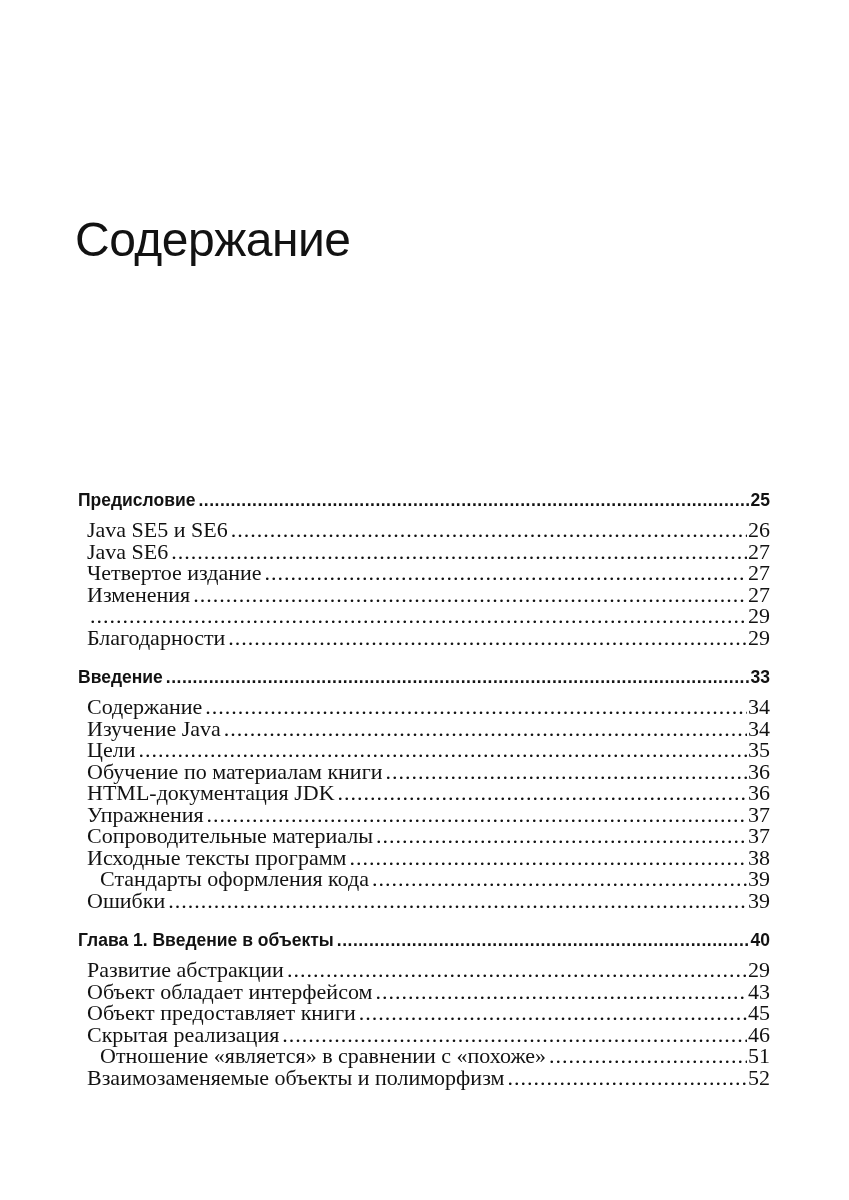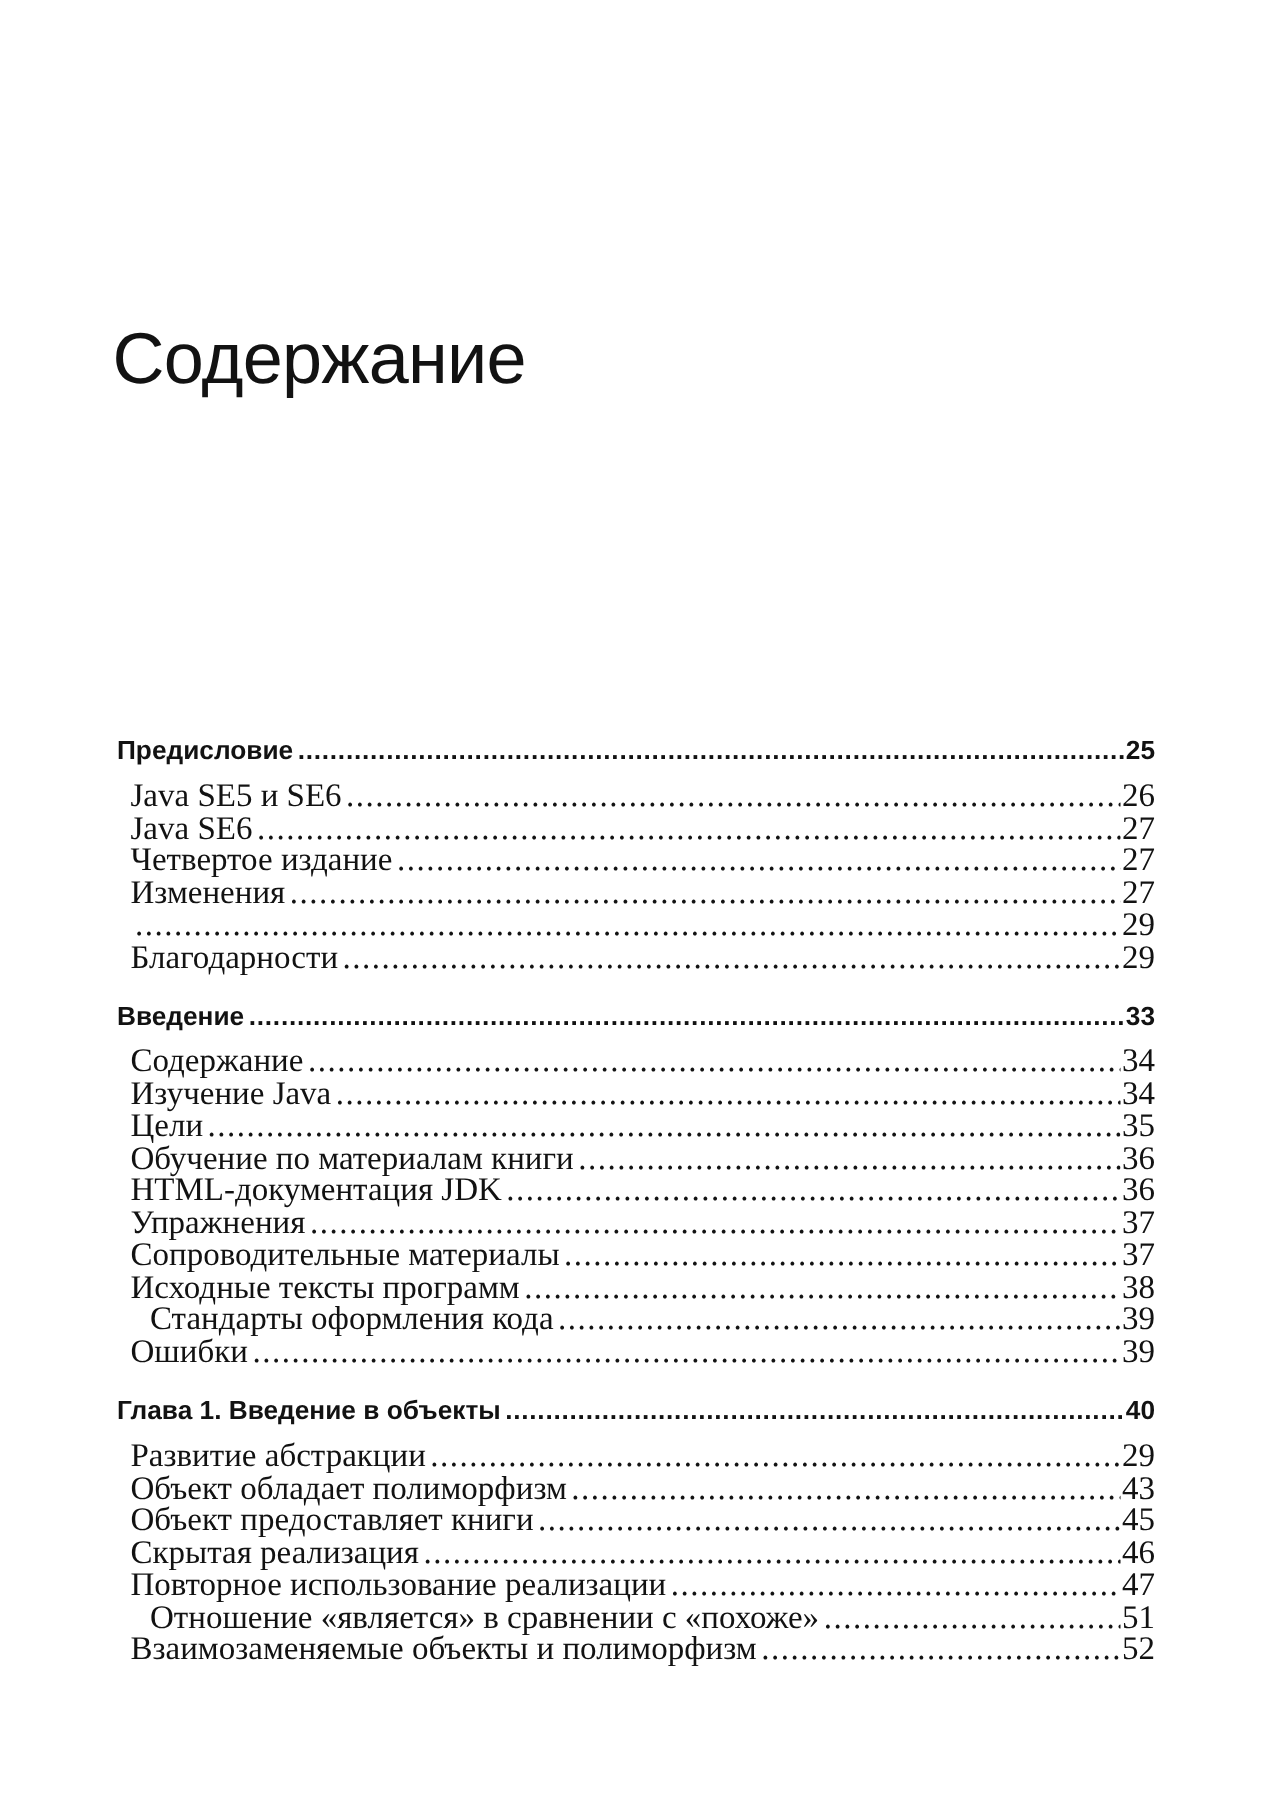--- a/index.html
+++ b/index.html
@@ -182,38 +182,33 @@
           <span class="toc-label">Глава 1. Введение в объекты</span>
           <span class="toc-dots" aria-hidden="true"></span>
           <span class="toc-pagenum">40</span>
         </div>
         <div class="toc-row toc-entry">
           <span class="toc-label">Развитие абстракции</span>
           <span class="toc-dots" aria-hidden="true"></span>
           <span class="toc-pagenum">29</span>
         </div>
         <div class="toc-row toc-entry">
-          <span class="toc-label">Объект обладает полиморфизм</span>
+          <span class="toc-label">Объект обладает интерфейсом</span>
           <span class="toc-dots" aria-hidden="true"></span>
           <span class="toc-pagenum">43</span>
         </div>
         <div class="toc-row toc-entry">
           <span class="toc-label">Объект предоставляет книги</span>
           <span class="toc-dots" aria-hidden="true"></span>
           <span class="toc-pagenum">45</span>
         </div>
         <div class="toc-row toc-entry">
           <span class="toc-label">Скрытая реализация</span>
           <span class="toc-dots" aria-hidden="true"></span>
           <span class="toc-pagenum">46</span>
-        </div>
-        <div class="toc-row toc-entry">
-          <span class="toc-label">Повторное использование реализации</span>
-          <span class="toc-dots" aria-hidden="true"></span>
-          <span class="toc-pagenum">47</span>
         </div>
         <div class="toc-row toc-entry indent-1">
           <span class="toc-label">Отношение «является» в сравнении с «похоже»</span>
           <span class="toc-dots" aria-hidden="true"></span>
           <span class="toc-pagenum">51</span>
         </div>
         <div class="toc-row toc-entry">
           <span class="toc-label">Взаимозаменяемые объекты и полиморфизм</span>
           <span class="toc-dots" aria-hidden="true"></span>
           <span class="toc-pagenum">52</span>

